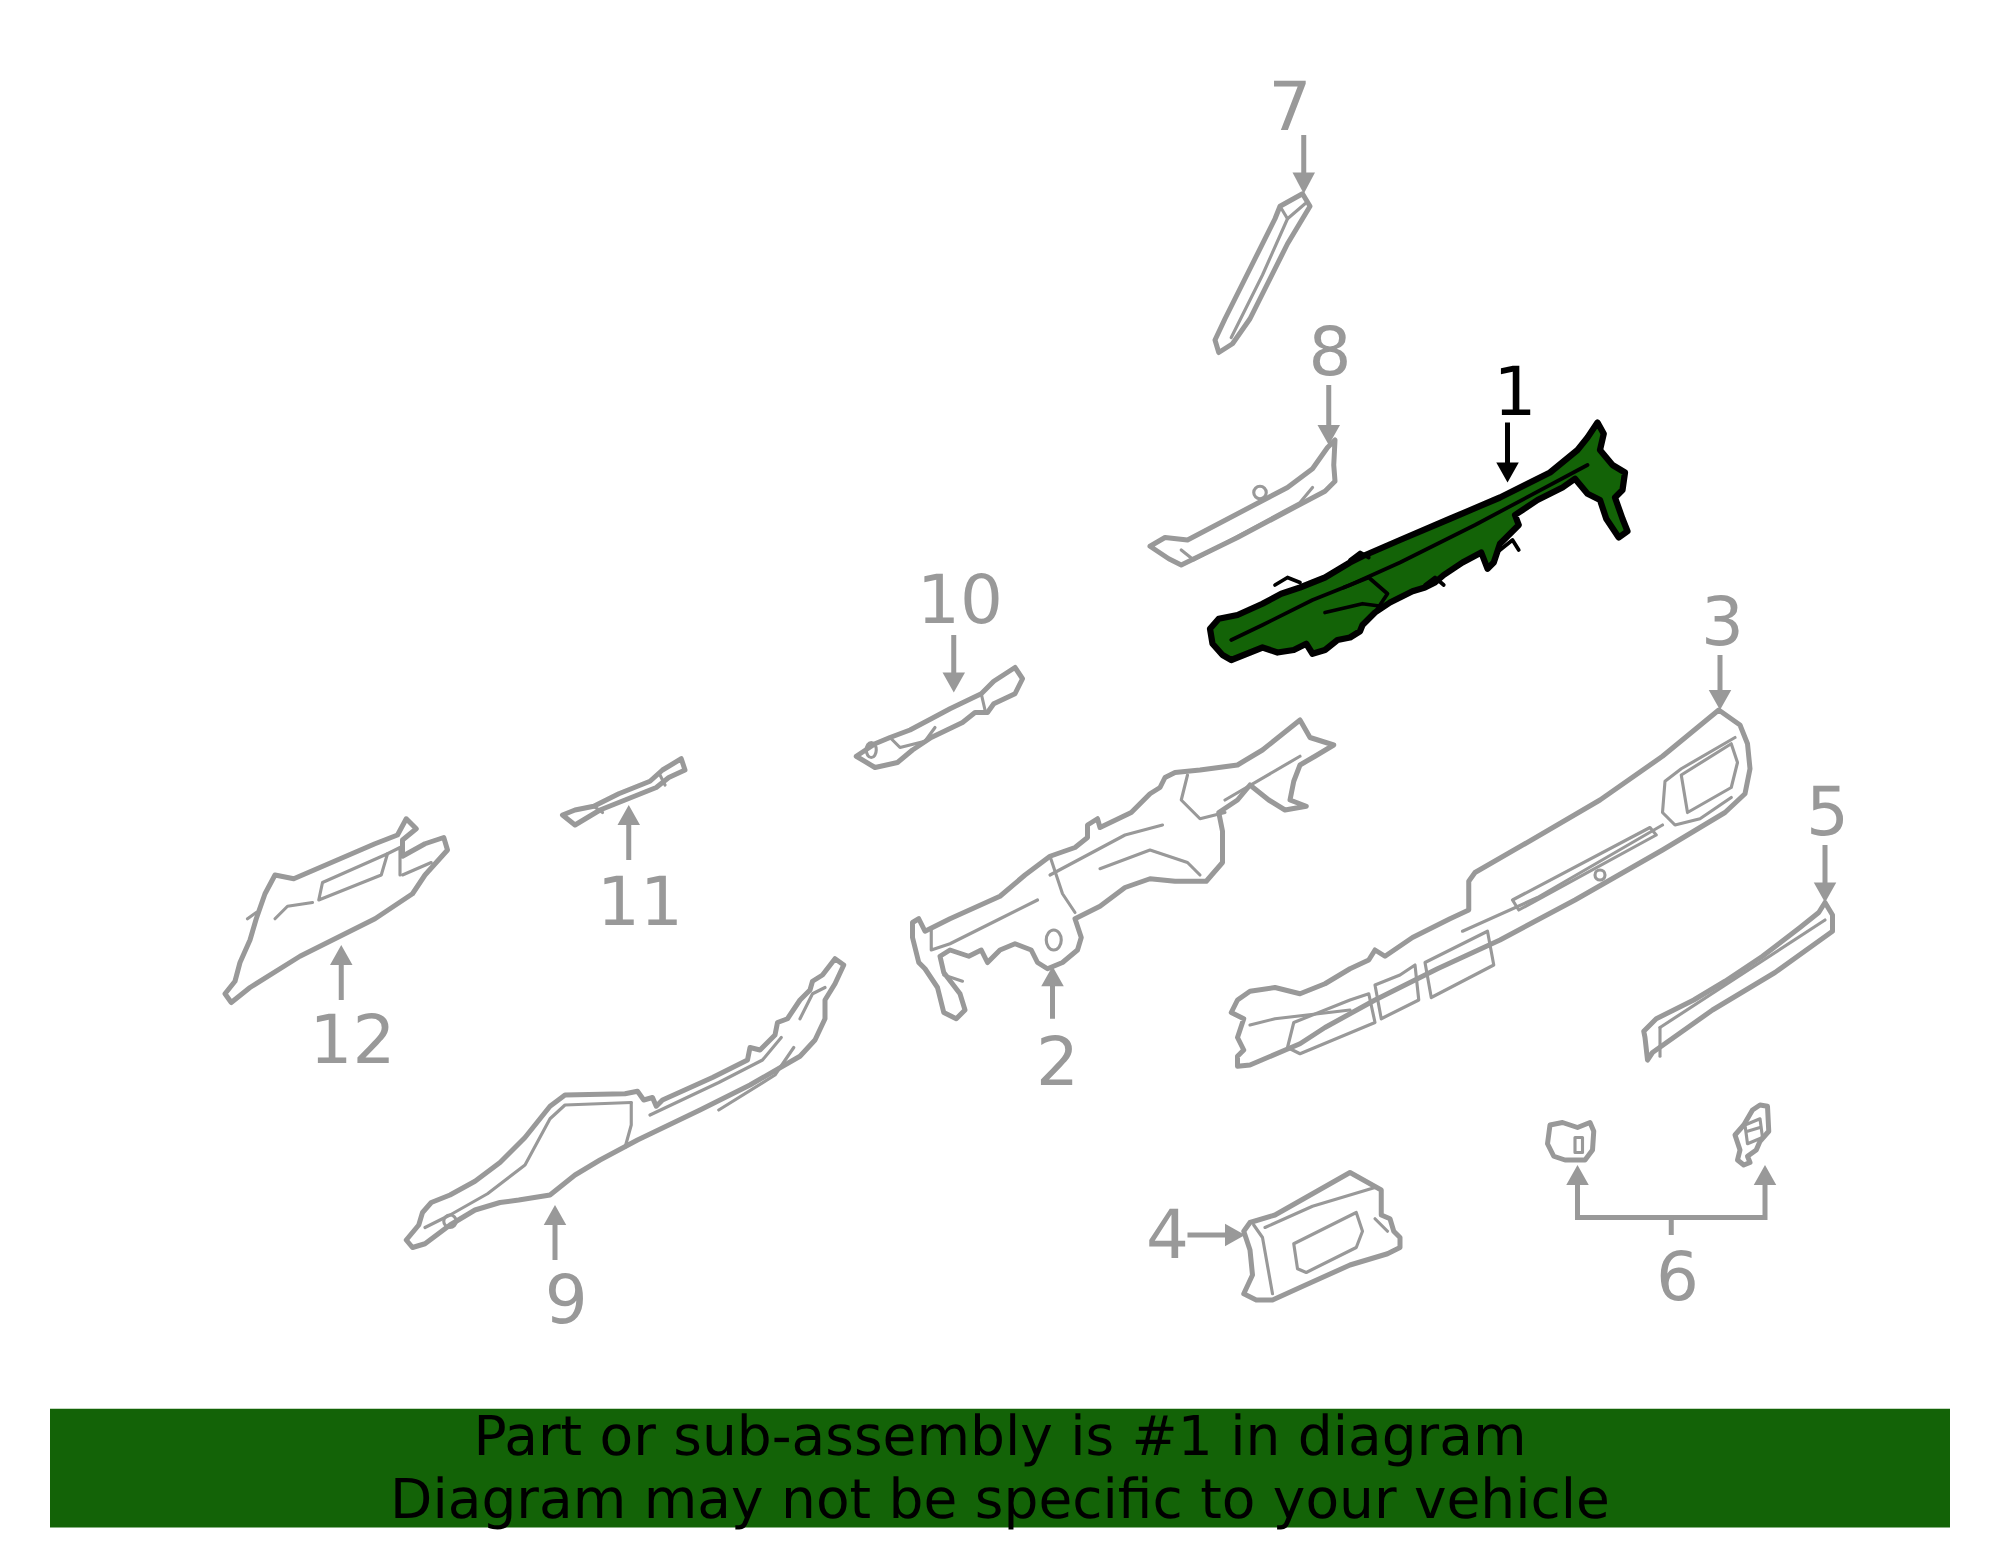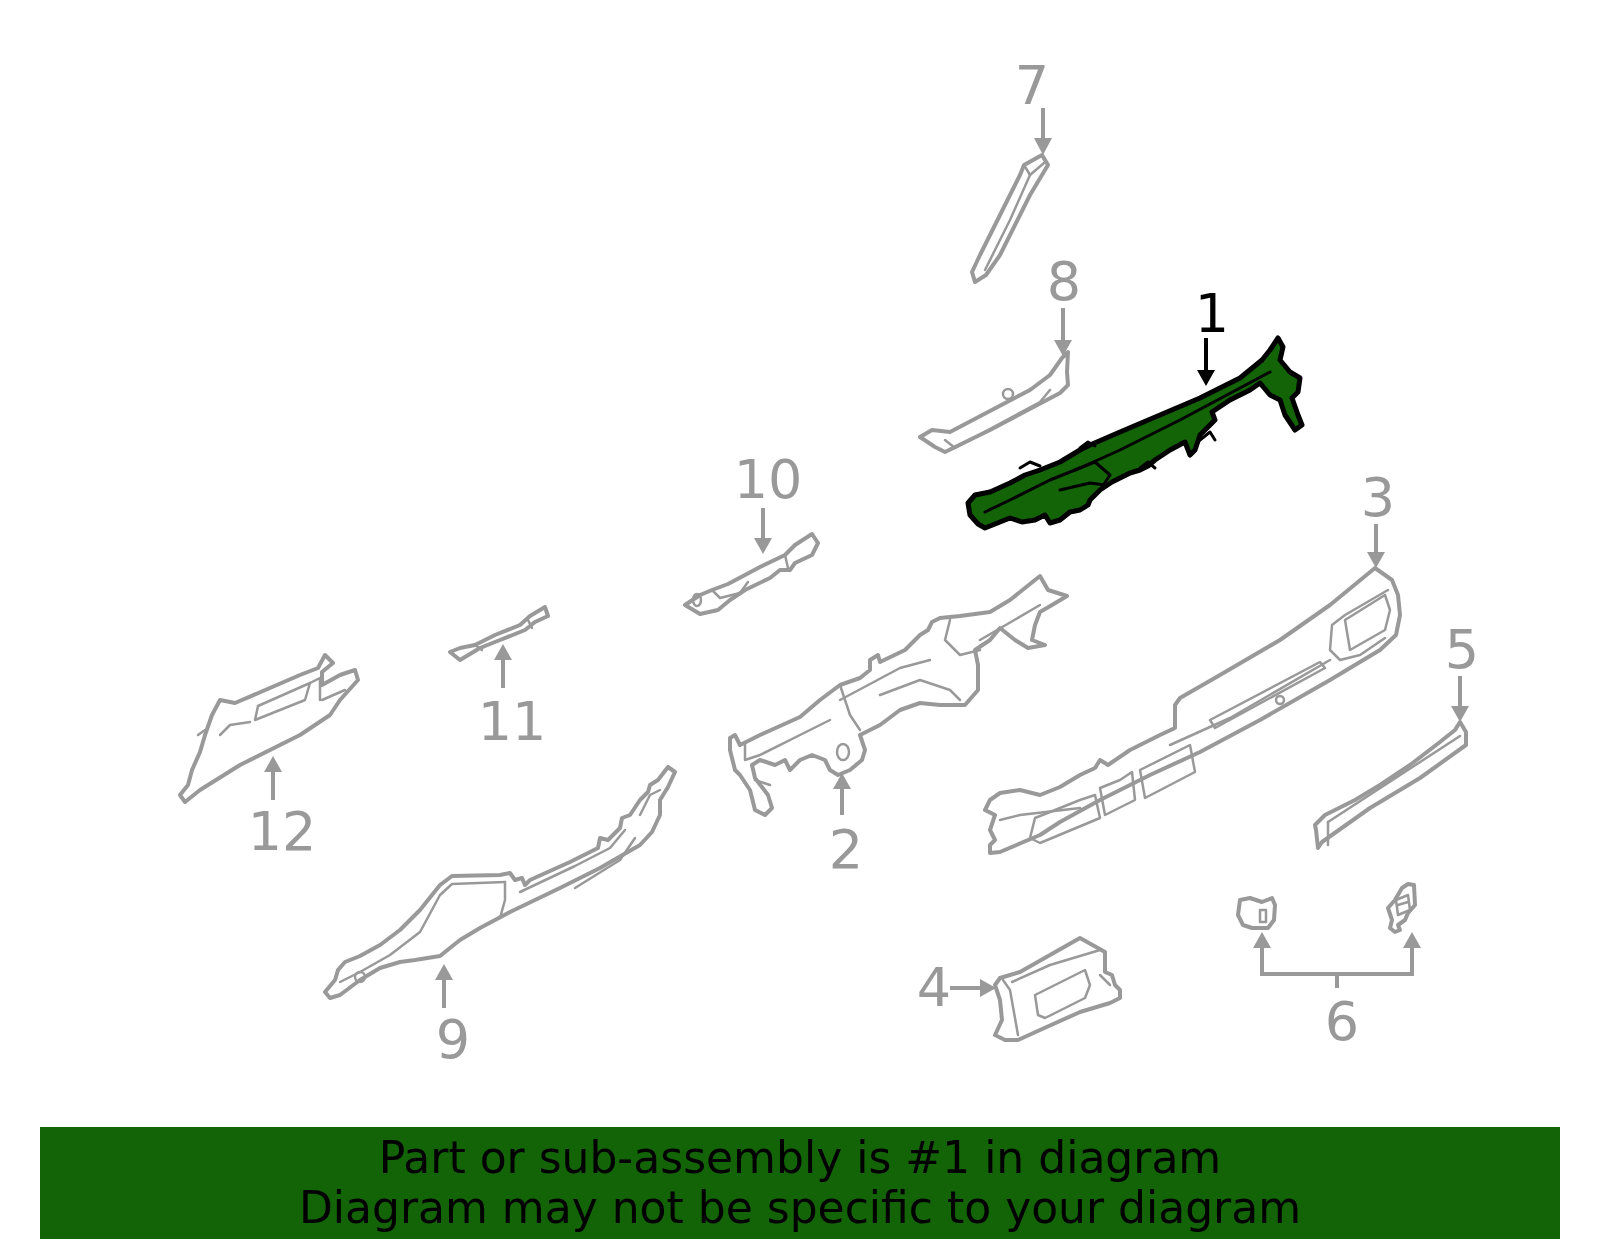--- a/index.html
+++ b/index.html
@@ -9,21 +9,21 @@
     .callout.active { fill: #000000; }
     .part { fill: none; stroke: #999999; stroke-width: 4; stroke-linejoin: round; stroke-linecap: round; }
     .detail { fill: none; stroke: #999999; stroke-width: 2.5; stroke-linejoin: round; stroke-linecap: round; }
     .leader { stroke: #999999; stroke-width: 4; fill: none; }
     .arrowhead { fill: #999999; }
     .hl-part { stroke: #000000; stroke-width: 5; stroke-linejoin: round; }
     .hl-detail { fill: none; stroke: #000000; stroke-width: 3; stroke-linecap: round; stroke-linejoin: round; }
     .hl-leader { stroke: #000000; stroke-width: 4; }
     .hl-arrowhead { fill: #000000; }
     #banner {
-      position: absolute; left: 40px; top: 1127px; width: 1520px; height: 112px;
+      position: absolute; left: 40px; top: 1127px; width: 1520px; height: 95px;
       display: flex; flex-direction: column; align-items: center; justify-content: center;
       color: #000000; font-family: "DejaVu Sans", sans-serif; font-size: 44px; line-height: 50px;
       text-align: center;
     }
   </style>
 </head>
 <body>
 
 <svg id="diagram" viewBox="0 0 1600 1249" xmlns="http://www.w3.org/2000/svg">
 
@@ -190,14 +190,14 @@
     <polyline class="leader" points="1262,946 1262,974 1412,974 1412,946"></polyline>
     <line class="leader" x1="1337" y1="974" x2="1337" y2="988"></line>
     <polygon class="arrowhead" points="1253,948 1271,948 1262,932"></polygon>
     <polygon class="arrowhead" points="1403,948 1421,948 1412,932"></polygon>
   </g>
 
 </svg>
 
 <div id="banner" style="background: rgb(19, 99, 7);">
   <div>Part or sub-assembly is #1 in diagram</div>
-  <div>Diagram may not be specific to your diagram</div>
+  <div>Diagram may not be specific to your vehicle</div>
 </div>
 
 </body></html>

